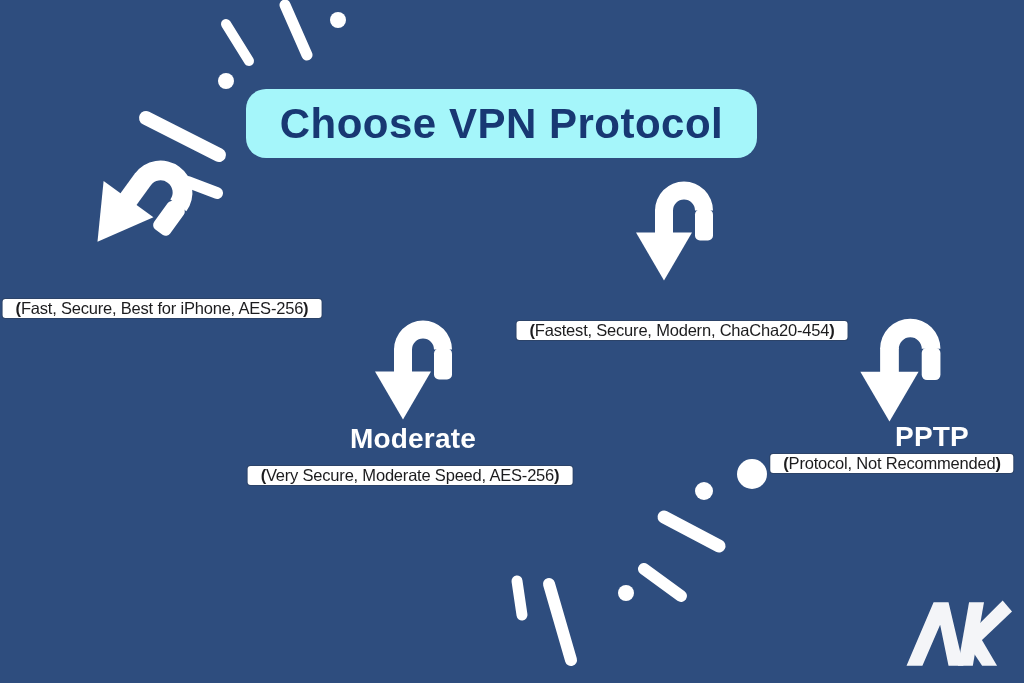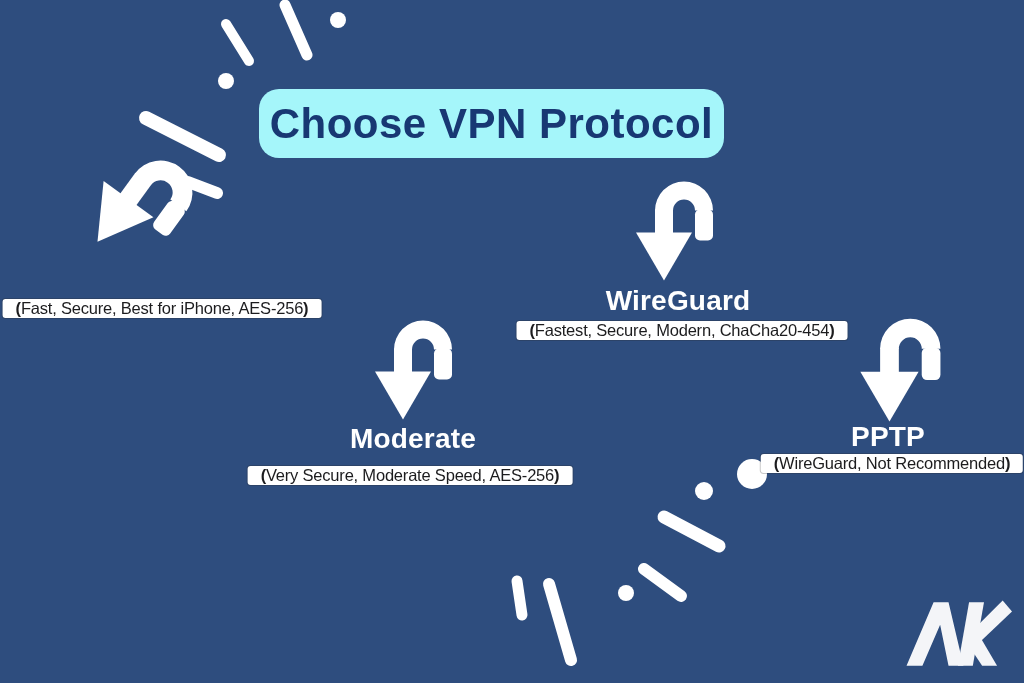--- a/index.html
+++ b/index.html
@@ -12,21 +12,21 @@
   }
   *{margin:0;padding:0;box-sizing:border-box;}
   html,body{width:1024px;height:683px;}
   body{font-family:"Liberation Sans", sans-serif;}
   .canvas{
     position:relative;width:1024px;height:683px;overflow:hidden;
     background:var(--background);
   }
   .decor{position:absolute;left:0;top:0;pointer-events:none;}
   .title-box{
-    position:absolute;left:259px;top:89px;width:465px;height:69px;
+    position:absolute;left:246px;top:89px;width:511px;height:69px;
     background:var(--title-bg);border-radius:20px;
     display:flex;align-items:center;justify-content:center;
   }
   .title-box h1{
     font-size:42px;font-weight:700;letter-spacing:.5px;
     color:var(--title-text);white-space:nowrap;
   }
   .arrow{position:absolute;}
   .arrow.rotated{transform:rotate(36deg);}
   .proto-name{
@@ -95,33 +95,32 @@
       <use href="#uturn"></use>
     </svg>
   <svg class="arrow" style="left:851px;top:305px;width:104px;height:124px" viewBox="0 0 100 115">
       <use href="#uturn"></use>
     </svg>
 
   <div class="pill" style="left:162px;top:299px">
     <span class="paren">(</span><span>Fast, Secure, Best for iPhone, AES-256</span><span class="paren">)</span>
   </div>
 
-  <div class="proto-name" style="left:678px;top:285px">WireGuard</div>
   <div class="pill" style="left:682px;top:321px">
     <span class="paren">(</span><span>Fastest, Secure, Modern, ChaCha20-454</span><span class="paren">)</span>
   </div>
 
   <div class="proto-name" style="left:413px;top:423px">Moderate</div>
   <div class="pill" style="left:410px;top:466px">
     <span class="paren">(</span><span>Very Secure, Moderate Speed, AES-256</span><span class="paren">)</span>
   </div>
 
-  <div class="proto-name" style="left:888px;top:421px">PPTP</div>
+  <div class="proto-name" style="left:932px;top:421px">PPTP</div>
   <div class="pill" style="left:892px;top:454px">
-    <span class="paren">(</span><span>WireGuard, Not Recommended</span><span class="paren">)</span>
+    <span class="paren">(</span><span>Protocol, Not Recommended</span><span class="paren">)</span>
   </div>
 
   <div class="ak-logo">
     <svg viewBox="0 0 120 80" role="img" aria-label="AK">
       <g fill="#ffffff">
         <path d="M36 6 L52 6 L68 74 L52 74 L43 30 L24 74 L7 74 Z"></path>
         <path d="M74 6 L90 6 L78 74 L62 74 Z"></path>
         <path d="M70 44 L110 4 L120 16 L80 54 Z"></path>
         <path d="M72 50 L84 40 L104 74 L88 74 Z"></path>
       </g>

